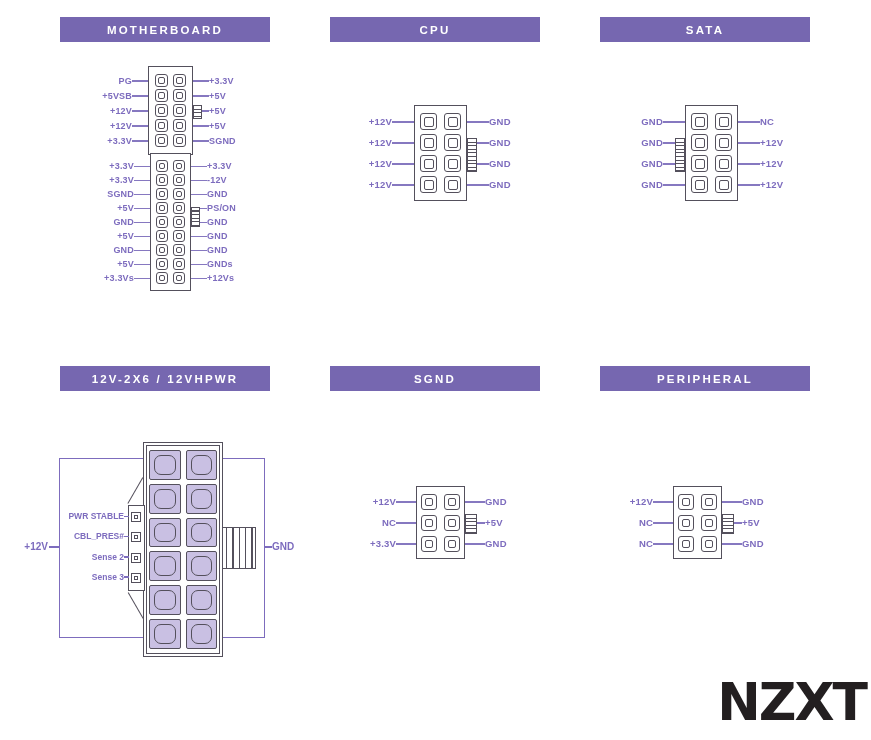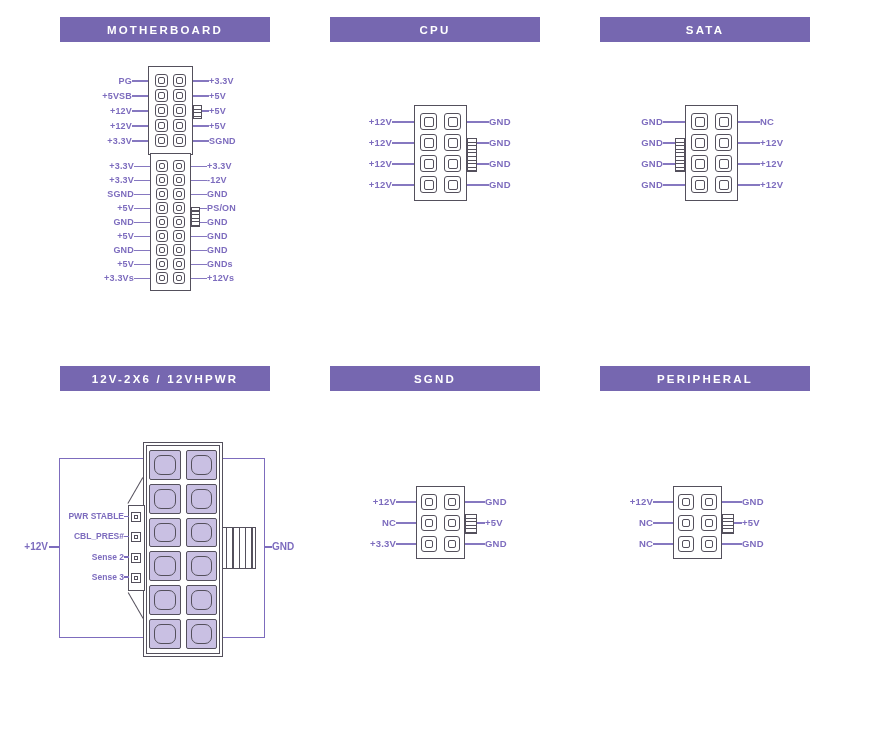--- a/index.html
+++ b/index.html
@@ -661,13 +661,14 @@
       <div class="hp-sline" style="top: 103.8px;"></div>
       <div class="hp-slab" style="top: 119.6px;">Sense 2</div>
       <div class="hp-sline" style="top: 124.1px;"></div>
       <div class="hp-slab" style="top: 139.9px;">Sense 3</div>
       <div class="hp-sline" style="top: 144.4px;"></div>
       <div class="hp-outl">+12V</div>
       <div class="hp-outline-l"></div>
       <div class="hp-outr">GND</div>
       <div class="hp-outline-r"></div>
     </div>
+  <div class="logo">NZXT</div>
 </div>
 
 </body></html>

